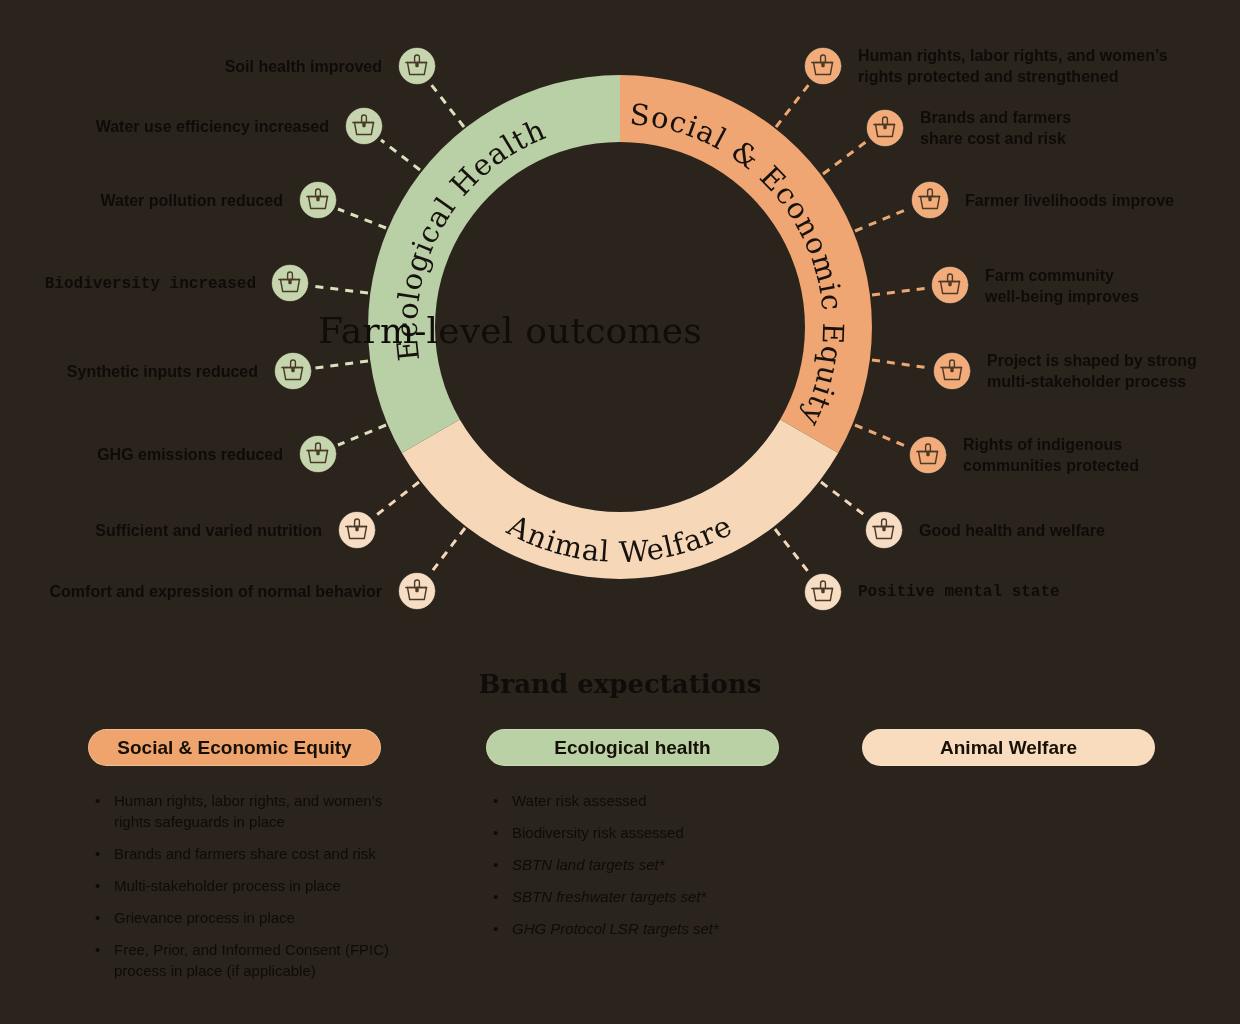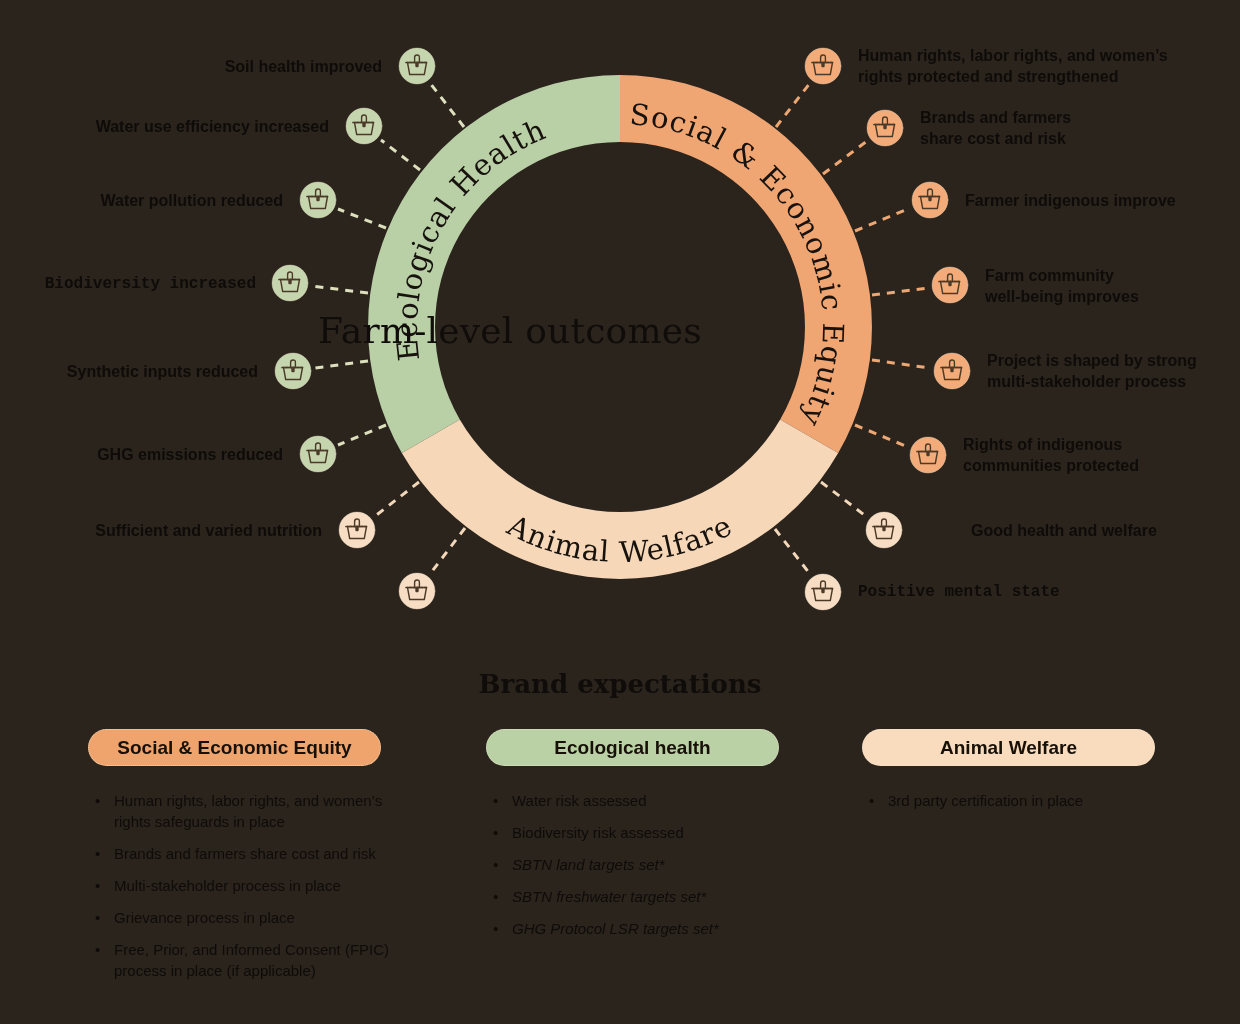--- a/index.html
+++ b/index.html
@@ -161,33 +161,34 @@
 
   <div class="center-title">Farm-level outcomes</div>
 
   <div class="olabel left" style="right:858px;top:66px;">Soil health improved</div>
   <div class="olabel left" style="right:911px;top:126px;">Water use efficiency increased</div>
   <div class="olabel left" style="right:957px;top:200px;">Water pollution reduced</div>
   <div class="olabel left" style="right:984px;top:284px;font-family:Liberation Mono, monospace;">Biodiversity increased</div>
   <div class="olabel left" style="right:982px;top:371px;">Synthetic inputs reduced</div>
   <div class="olabel left" style="right:957px;top:454px;">GHG emissions reduced</div>
   <div class="olabel left" style="right:918px;top:530px;">Sufficient and varied nutrition</div>
+  <div class="olabel left" style="right:858px;top:591px;">Comfort and expression of normal behavior</div>
 
   <div class="olabel right" style="left:858px;top:66px;">Human rights, labor rights, and women’s
 rights protected and strengthened</div>
   <div class="olabel right" style="left:920px;top:128px;">Brands and farmers
 share cost and risk</div>
-  <div class="olabel right" style="left:965px;top:200px;">Farmer indigenous improve</div>
+  <div class="olabel right" style="left:965px;top:200px;">Farmer livelihoods improve</div>
   <div class="olabel right" style="left:985px;top:286px;">Farm community
 well-being improves</div>
   <div class="olabel right" style="left:987px;top:371px;">Project is shaped by strong
 multi-stakeholder process</div>
   <div class="olabel right" style="left:963px;top:455px;">Rights of indigenous
 communities protected</div>
-  <div class="olabel right" style="left:971px;top:530px;">Good health and welfare</div>
+  <div class="olabel right" style="left:919px;top:530px;">Good health and welfare</div>
   <div class="olabel right" style="left:858px;top:592px;font-family:Liberation Mono, monospace;">Positive mental state</div>
 
   <div class="bx-title">Brand expectations</div>
 
   <div class="col col1">
     <div class="pill orange">Social &amp; Economic Equity</div>
     <ul>
       <li>Human rights, labor rights, and women’s
 rights safeguards in place</li>
       <li>Brands and farmers share cost and risk</li>
@@ -204,20 +205,17 @@
       <li>Water risk assessed</li>
       <li>Biodiversity risk assessed</li>
       <li class="italic">SBTN land targets set*</li>
       <li class="italic">SBTN freshwater targets set*</li>
       <li class="italic">GHG Protocol LSR targets set*</li>
     </ul>
   </div>
 
   <div class="col col3">
     <div class="pill peach">Animal Welfare</div>
-    <ul>
-      <li>3rd party certification in place</li>
-    </ul>
   </div>
 
   <div class="footnote">* Emerging indicator</div>
 
 </div>
 
 </body></html>

